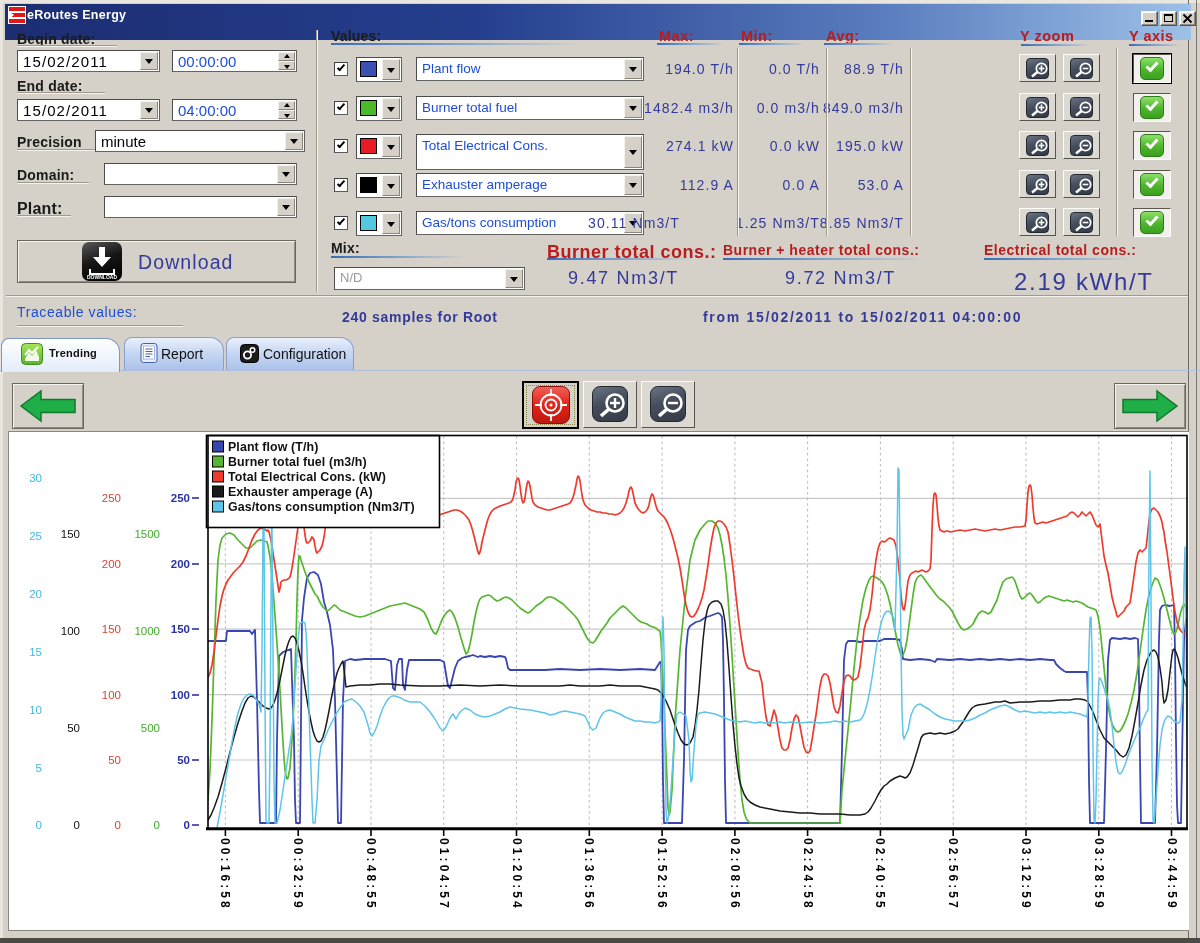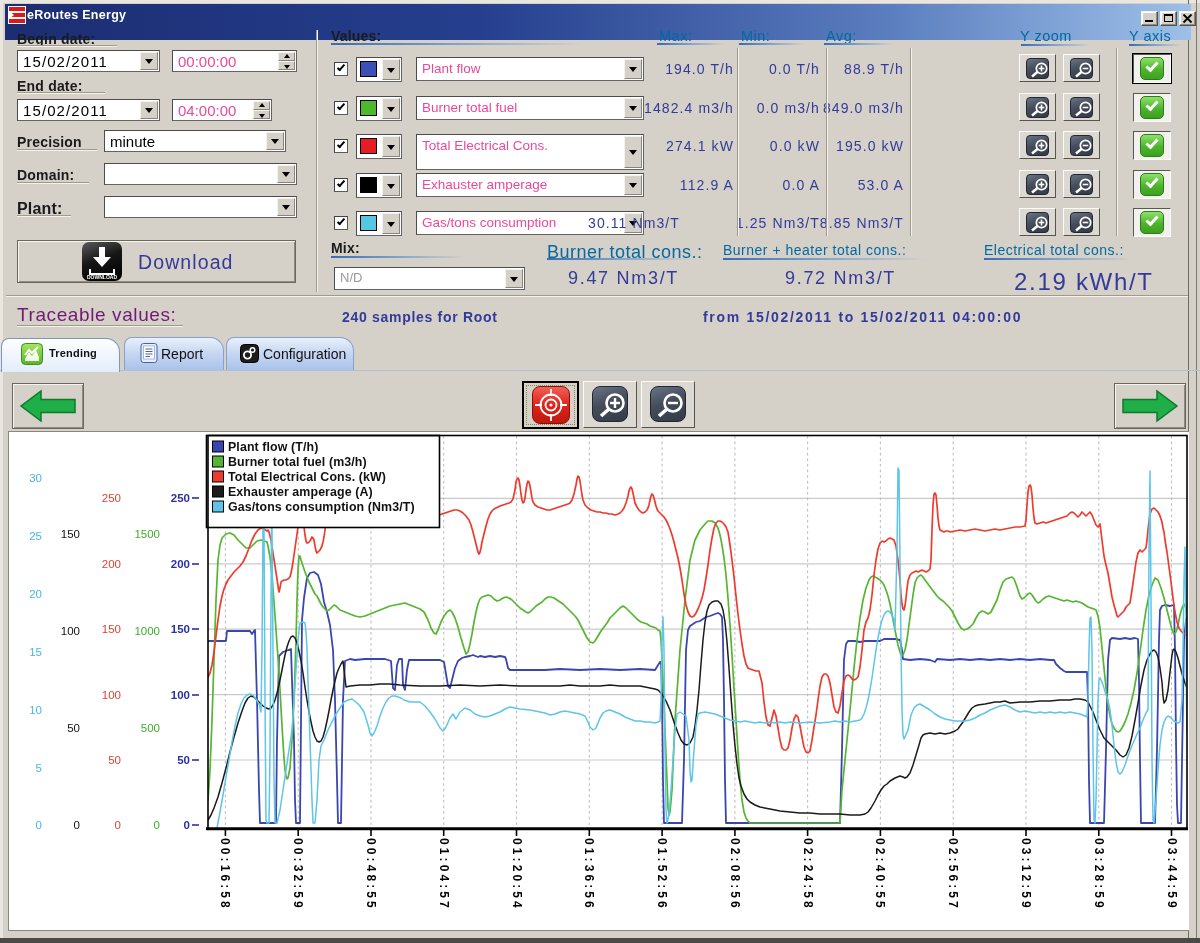--- a/index.html
+++ b/index.html
@@ -1,25 +1,25 @@
 <!DOCTYPE html>
 <html><head><meta charset="utf-8"><title>eRoutes Energy</title><style>
 *{margin:0;padding:0;box-sizing:border-box}
 body{width:1200px;height:943px;position:relative;overflow:hidden;
  font-family:"Liberation Sans",sans-serif;background:#d5d1c9;font-size:13px}
 .ab{position:absolute}
 .b{font-weight:bold}
 .navy{color:#333a99;letter-spacing:1.1px;white-space:nowrap}
 .lbl{font-weight:bold;color:#1a1a1a;font-size:14px;letter-spacing:0.2px}
-.hdr{font-weight:normal;color:#0369a1;font-size:14px;letter-spacing:0.5px}
+.hdr{font-weight:bold;color:#b91c1c;font-size:14px;letter-spacing:0.5px}
 .bline{position:absolute;height:2px;background:linear-gradient(to right,#3a6cb4,#89a8cc 55%,rgba(160,160,160,0))}
 .groove{position:absolute;border-top:1px solid #a09a8e;border-bottom:1px solid #f4f2ec}
 .vgroove{position:absolute;width:0;border-left:1px solid #a09a8e;border-right:1px solid #f4f2ec}
 .field{position:absolute;background:#fff;border:1px solid #636363;border-top-color:#4c4c4c;border-left-color:#4c4c4c}
-.field .txt{position:absolute;left:5px;top:2px;font-size:15px;color:#ec4899}
+.field .txt{position:absolute;left:5px;top:2px;font-size:15px;color:#1d4ed8}
 .dbtn{position:absolute;right:1px;top:1px;bottom:1px;width:18px;background:#d5d1c9;
  border:1px solid #8a8578;border-top-color:#f4f2ec;border-left-color:#f4f2ec}
 .darr{position:absolute;left:50%;top:50%;margin:-2px 0 0 -4px;width:0;height:0;
  border-left:4px solid transparent;border-right:4px solid transparent;border-top:5px solid #000}
 .uarr{position:absolute;left:50%;top:50%;margin:-3px 0 0 -3px;width:0;height:0;
  border-left:3px solid transparent;border-right:3px solid transparent;border-bottom:4px solid #000}
 .darr2{position:absolute;left:50%;top:50%;margin:-1px 0 0 -3px;width:0;height:0;
  border-left:3px solid transparent;border-right:3px solid transparent;border-top:4px solid #000}
 .spin{position:absolute;right:1px;width:17px;background:#d5d1c9;border:1px solid #8a8578;
  border-top-color:#f4f2ec;border-left-color:#f4f2ec}
@@ -90,32 +90,32 @@
     </div>
   </div>
 <div class="ab lbl" style="left:17px;top:78px;font-size:14px">End date:</div>
 <div class="groove" style="left:17px;top:92px;width:88px"></div>
 <div class="field" style="left:17px;top:99px;width:143px;height:22px">
     <div class="txt" style="font-size:15px;color:#000;letter-spacing:1.1px">15/02/2011</div>
     <div class="dbtn">
       <div class="darr"></div>
     </div>
   </div>
-<div class="field" style="left:172px;top:99px;width:100px;height:22px">
+<div class="field" style="left:172px;top:99px;width:125px;height:22px">
     <div class="txt" style="font-size:15px">04:00:00</div>
     <div class="spin" style="top:1px;height:9px">
       <div class="uarr"></div>
     </div>
     <div class="spin" style="bottom:1px;height:9px">
       <div class="darr2"></div>
     </div>
   </div>
 <div class="ab lbl" style="left:17px;top:134px;font-size:14px">Precision</div>
 <div class="groove" style="left:17px;top:149px;width:80px"></div>
-<div class="field" style="left:104px;top:130px;width:182px;height:22px">
+<div class="field" style="left:95px;top:130px;width:210px;height:22px">
     <div class="txt" style="font-size:15px;color:#000;letter-spacing:0px">minute</div>
     <div class="dbtn">
       <div class="darr"></div>
     </div>
   </div>
 <div class="ab lbl" style="left:17px;top:167px;font-size:14px">Domain:</div>
 <div class="groove" style="left:17px;top:182px;width:72px"></div>
 <div class="field" style="left:104px;top:163px;width:193px;height:22px">
     <div class="txt" style="font-size:15px;color:#000;letter-spacing:0px"></div>
     <div class="dbtn">
@@ -389,21 +389,21 @@
 <div class="ab hdr" style="left:547px;top:242px;font-size:18px">Burner total cons.:</div>
 <div class="bline" style="left:547px;top:258px;width:146px"></div>
 <div class="ab navy" style="left:568px;top:268px;font-size:18px;letter-spacing:1.7px">9.47&nbsp;Nm3/T</div>
 <div class="ab hdr" style="left:723px;top:242px;font-size:14px">Burner + heater total cons.:</div>
 <div class="bline" style="left:723px;top:258px;width:204px"></div>
 <div class="ab navy" style="left:785px;top:268px;font-size:18px;letter-spacing:1.7px">9.72&nbsp;Nm3/T</div>
 <div class="ab hdr" style="left:984px;top:242px;font-size:14px">Electrical total cons.:</div>
 <div class="bline" style="left:984px;top:258px;width:149px"></div>
 <div class="ab navy" style="left:1014px;top:268px;font-size:24px;letter-spacing:1.7px">2.19&nbsp;kWh/T</div>
 <div class="groove" style="left:6px;top:295px;width:1182px"></div>
-<div class="ab" style="left:17px;top:304px;font-size:19px;color:#701a75;letter-spacing:0.6px">Traceable values:</div>
+<div class="ab" style="left:17px;top:304px;font-size:14px;color:#1d4ed8;letter-spacing:0.6px">Traceable values:</div>
 <div class="groove" style="left:17px;top:325px;width:166px"></div>
 <div class="ab b navy" style="left:342px;top:309px;font-size:14px;letter-spacing:0.7px">240 samples for Root</div>
 <div class="ab b navy" style="left:703px;top:309px;font-size:14px;letter-spacing:1.7px">from 15/02/2011 to 15/02/2011 04:00:00</div>
 <div class="ab" style="left:0;top:370px;width:1200px;height:1px;background:#b0c0dc"></div>
 <div class="tab" style="left:1px;top:338px;width:119px;height:34px;background:linear-gradient(180deg,#fdfeff,#eef4fd 60%,#e2ecfa);border-color:#7e96c4">
     <svg width="23" height="23" style="position:absolute;left:19px;top:4px">
       <rect x="0.5" y="0.5" width="21" height="21" rx="4" fill="url(#gg)" stroke="#3f8f1f"></rect>
       <defs>
         <linearGradient id="gg" x1="0" y1="0" x2="0" y2="1">
           <stop offset="0" stop-color="#a8e55e"></stop>

